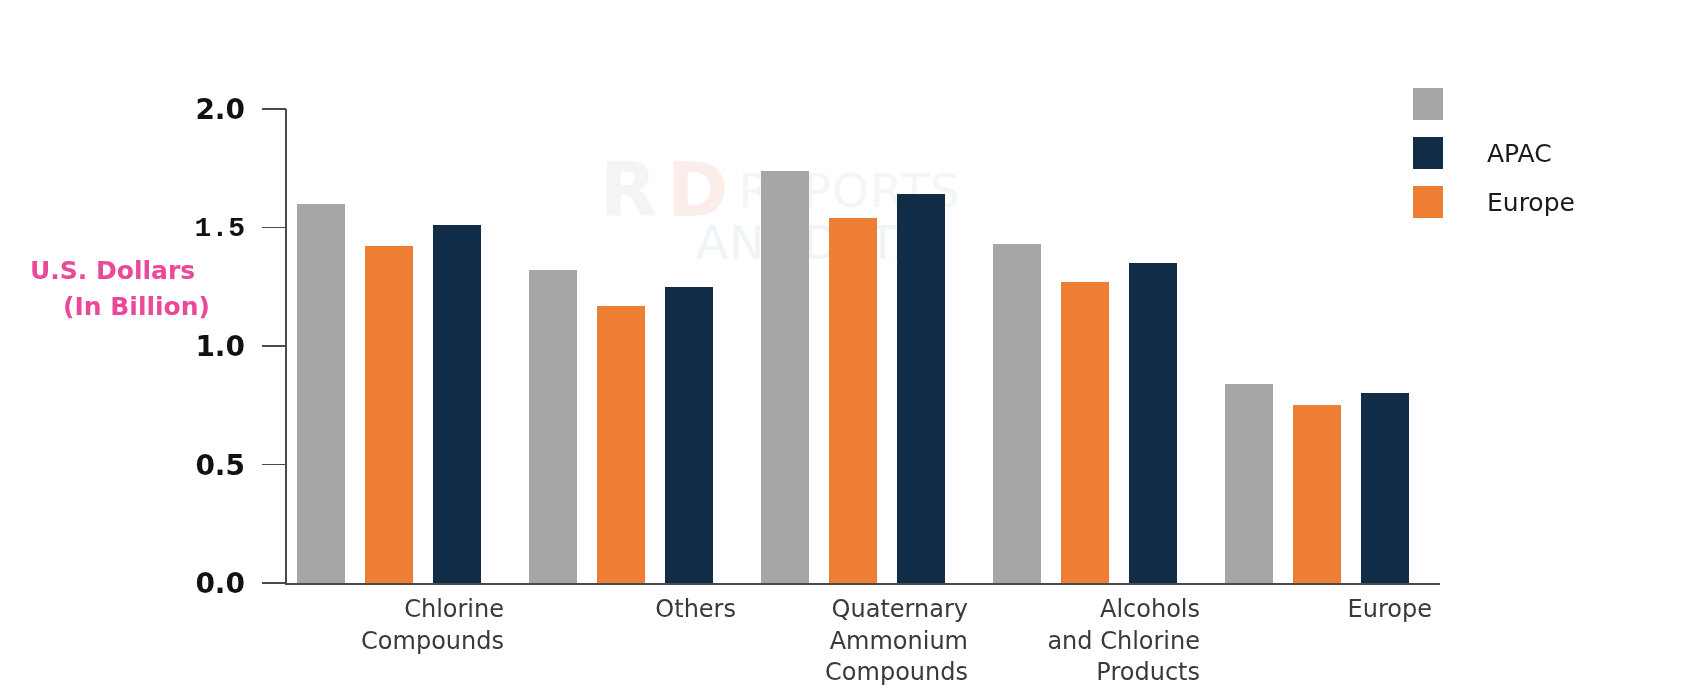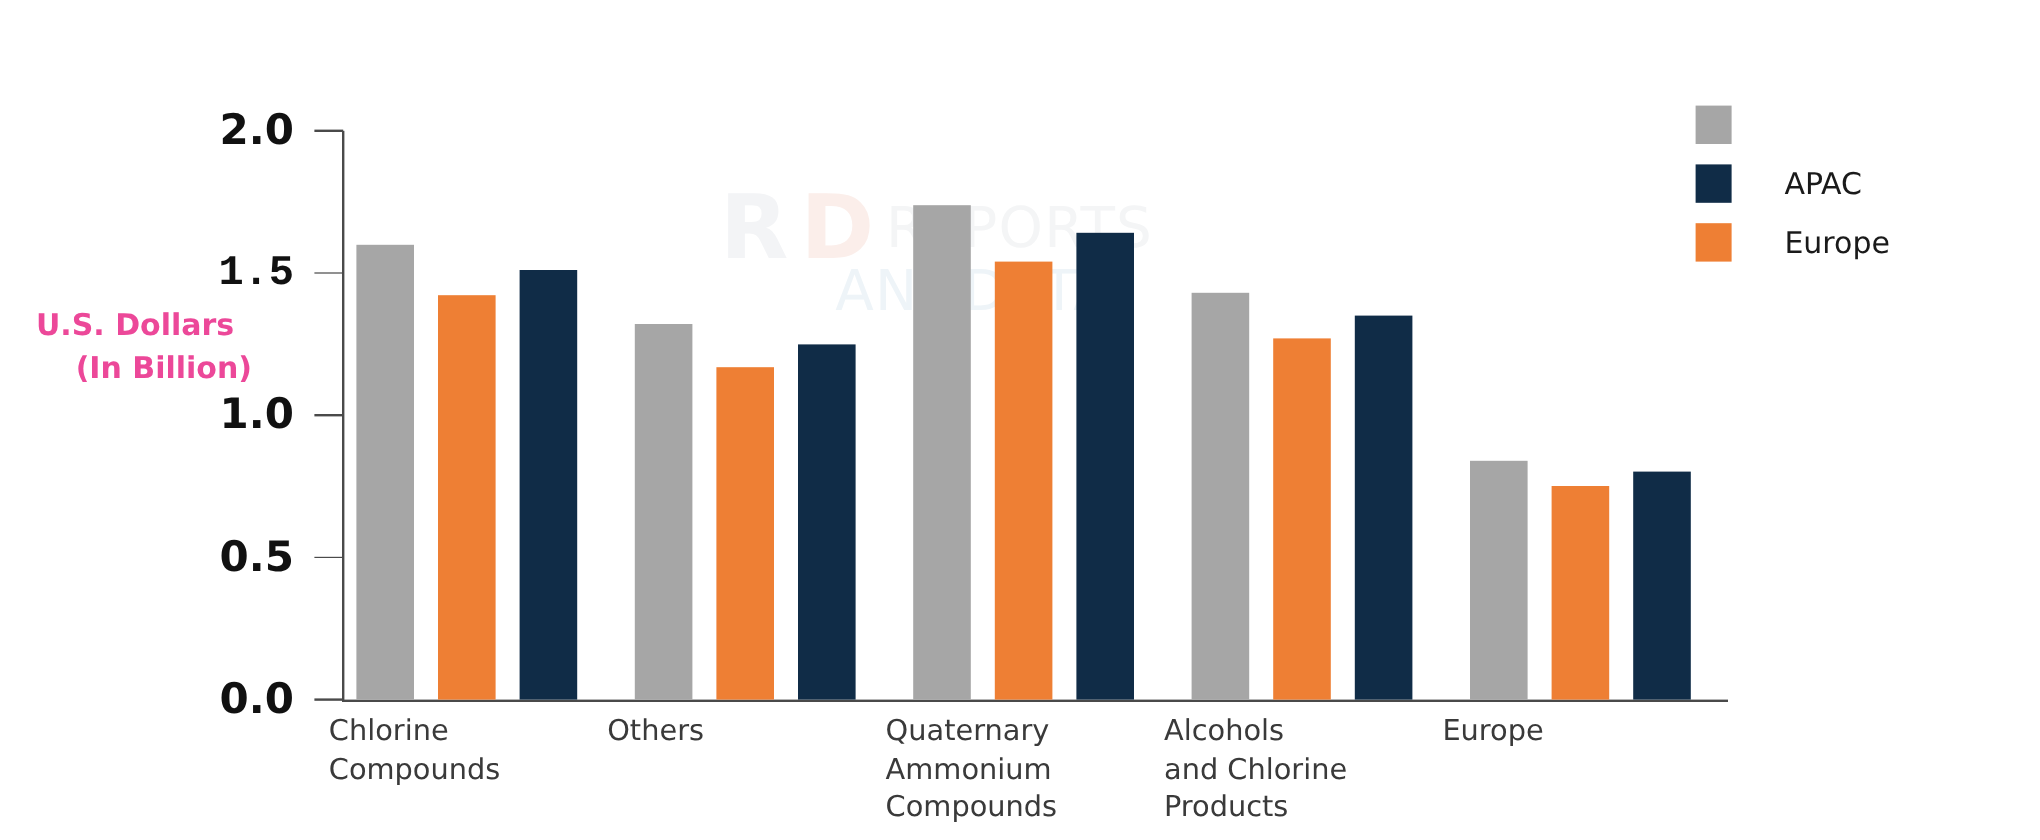--- a/index.html
+++ b/index.html
@@ -66,21 +66,21 @@
     position: absolute;
     left: 262px;
     width: 24px;
     height: 1.5px;
     background: #4a4a4a;
   }
   .tick-label {
     position: absolute;
     right: 1455px;
     text-align: right;
-    font-size: 35px;
+    font-size: 28px;
     font-weight: 700;
     color: #111111;
     transform: translateY(-50%);
     letter-spacing: 0px;
   }
 
   
   .y-axis-title {
     position: absolute;
     left: 30px;
@@ -100,21 +100,21 @@
     bottom: 0;
   }
   .bar.na   { background: #a6a6a6; }
   .bar.eu   { background: #ee7f34; }
   .bar.apac { background: #102c47; }
 
   
   .cat-label {
     position: absolute;
     top: 594px;
-    text-align: left;
+    text-align: right;
     font-size: 24px;
     font-weight: 400;
     color: #3a3a3a;
     line-height: 1.32;
   }
 
   
   .legend {
     position: absolute;
     left: 1413px;

